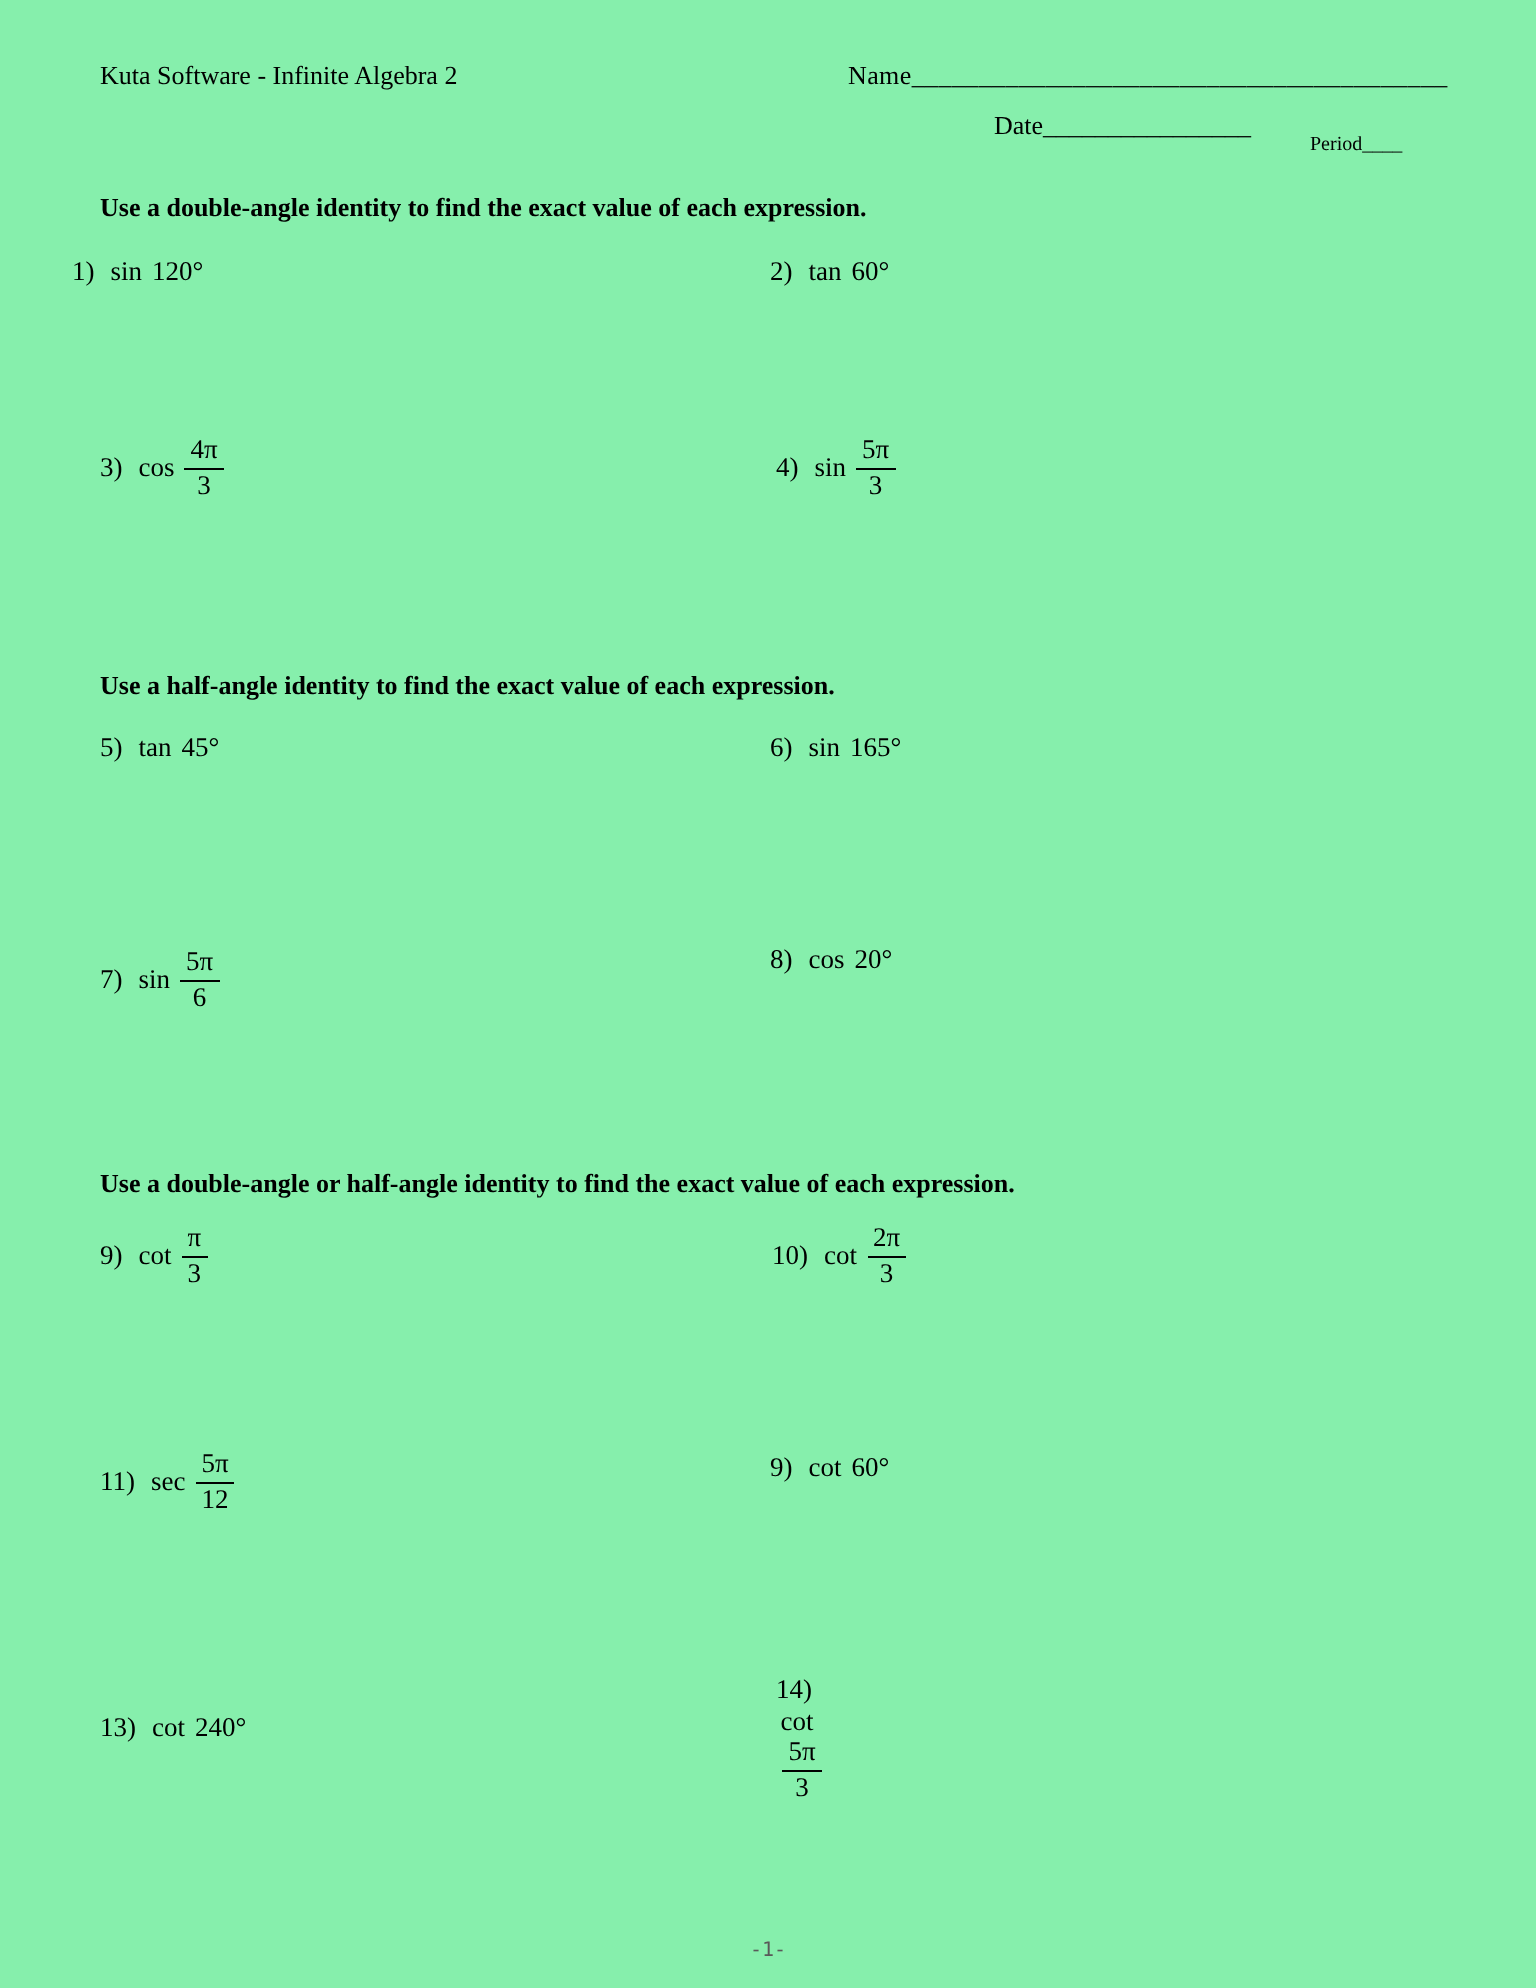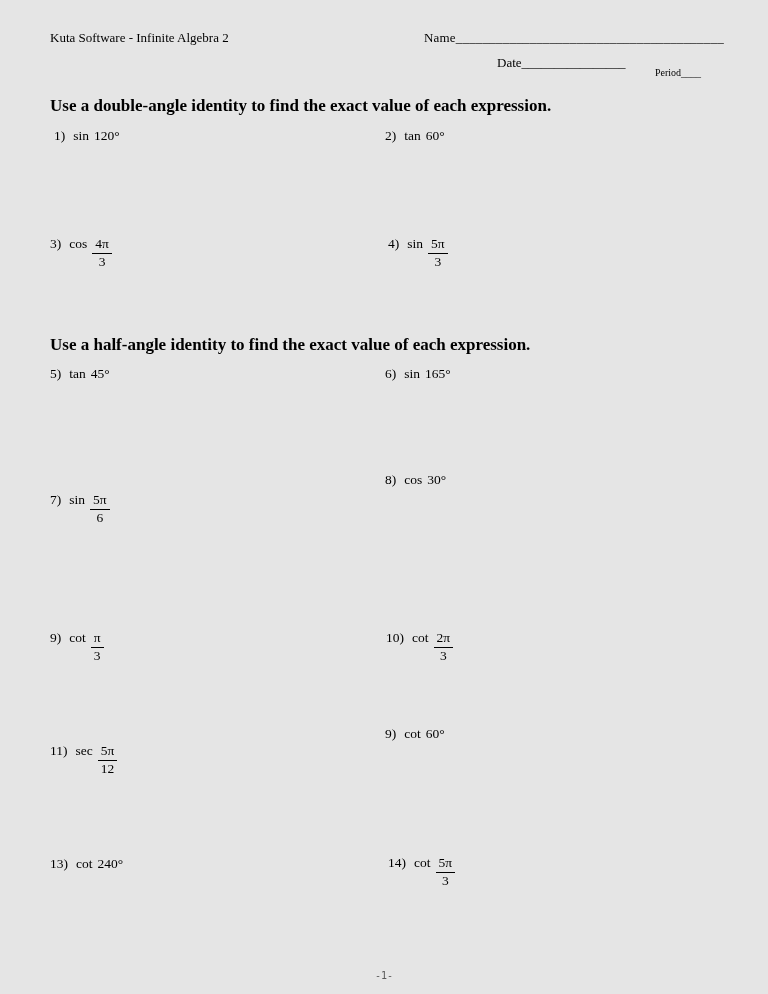--- a/index.html
+++ b/index.html
@@ -4,21 +4,21 @@
 <style>
   html, body {
     margin: 0;
     padding: 0;
     background: #ffffff;
   }
   .page {
     position: relative;
     width: 768px;
     height: 994px;
-    background: #e5e5e5;
+    background: #86efac;
     font-family: "Liberation Serif", serif;
     color: #000000;
     overflow: hidden;
   }
   .abs { position: absolute; }
 
   .software-line {
     left: 50px; top: 30px;
     font-size: 13px;
   }
@@ -34,59 +34,59 @@
   .date-line {
     left: 497px; top: 55px;
     font-size: 13px;
   }
   .period-line {
     left: 655px; top: 67px;
     font-size: 10px;
   }
   .instruction {
     font-weight: bold;
-    font-size: 17px;
+    font-size: 13px;
   }
   .instr-1 { left: 50px; top: 96px; }
   .instr-2 { left: 50px; top: 335px; }
   .instr-3 { left: 50px; top: 584px; }
 
   .problem {
     font-size: 13.5px;
     white-space: nowrap;
   }
   .problem .pnum { margin-right: 8px; }
   .problem .pfunc { margin-right: 5px; }
   .frac-problem {
     display: flex;
     align-items: center;
   }
   .frac {
     display: inline-block;
     text-align: center;
     vertical-align: middle;
   }
-  .frac .fn { display: block; padding: 0 3px 1px 3px; line-height: 1.1; margin-top: 19px; }
+  .frac .fn { display: block; padding: 0 3px 1px 3px; line-height: 1.1; }
   .frac .fd { display: block; border-top: 1px solid #000; padding: 1px 3px 0 3px; line-height: 1.1; }
 
   
-  .p1  { left: 54px;  top: 128px; }
+  .p1  { left: 36px;  top: 128px; }
   .p2  { left: 385px; top: 128px; }
   .p3  { left: 50px;  top: 218px; }
   .p4  { left: 388px; top: 218px; }
   .p5  { left: 50px;  top: 366px; }
   .p6  { left: 385px; top: 366px; }
   .p7  { left: 50px;  top: 474px; }
   .p8  { left: 385px; top: 472px; }
   .p9  { left: 50px;  top: 612px; }
   .p10 { left: 386px; top: 612px; }
   .p11 { left: 50px;  top: 725px; }
   .p12 { left: 385px; top: 726px; }
   .p13 { left: 50px;  top: 856px; }
-  .p14 { left: 388px; top: 837px; }
+  .p14 { left: 388px; top: 837px; flex-direction: column; }
 
   .footer {
     left: 0; top: 970px;
     width: 768px;
     text-align: center;
     font-family: "DejaVu Sans Mono", monospace;
     font-size: 10px;
     color: #595959;
   }
 </style>
@@ -141,23 +141,24 @@
   <div class="abs problem frac-problem p7">
     <span class="pnum">7)</span>
     <span class="pfunc">sin</span>
     <span class="frac">
       <span class="fn">5π</span>
       <span class="fd">6</span>
     </span>
   </div>
 
   <div class="abs problem p8">
-    <span class="pnum">8)</span><span class="pfunc">cos</span><span>30°</span>
-  </div>
-
+    <span class="pnum">8)</span><span class="pfunc">cos</span><span>20°</span>
+  </div>
+
+  <div class="abs instruction instr-3">Use a double-angle or half-angle identity to find the exact value of each expression.</div>
 
   <div class="abs problem frac-problem p9">
     <span class="pnum">9)</span>
     <span class="pfunc">cot</span>
     <span class="frac">
       <span class="fn">π</span>
       <span class="fd">3</span>
     </span>
   </div>
 

